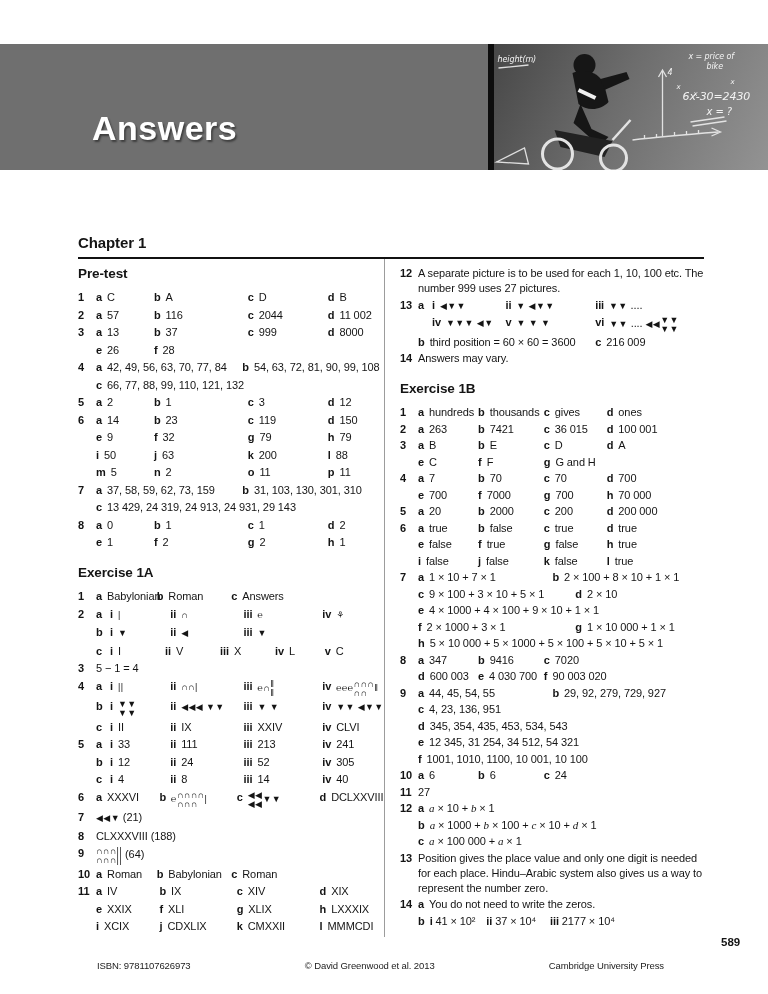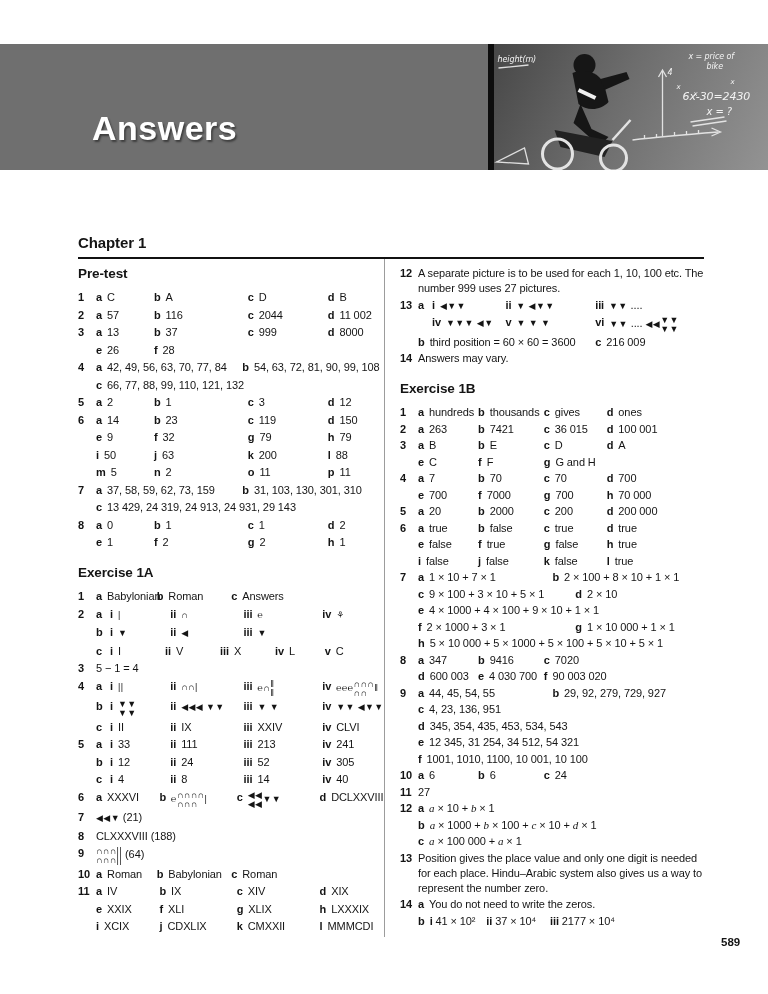--- a/index.html
+++ b/index.html
@@ -1222,15 +1222,20 @@
               </div>
             </div>
           </section>
         </div>
     </div>
   </div>
 
   <div class="pagenum">589</div>
 
   <div class="footer">
+    <div class="footer-row1">
+      <span>ISBN: 9781107626973</span>
+      <span>© David Greenwood et al. 2013</span>
+      <span>Cambridge University Press</span>
+    </div>
   </div>
 
 </div>
 
 </body></html>

